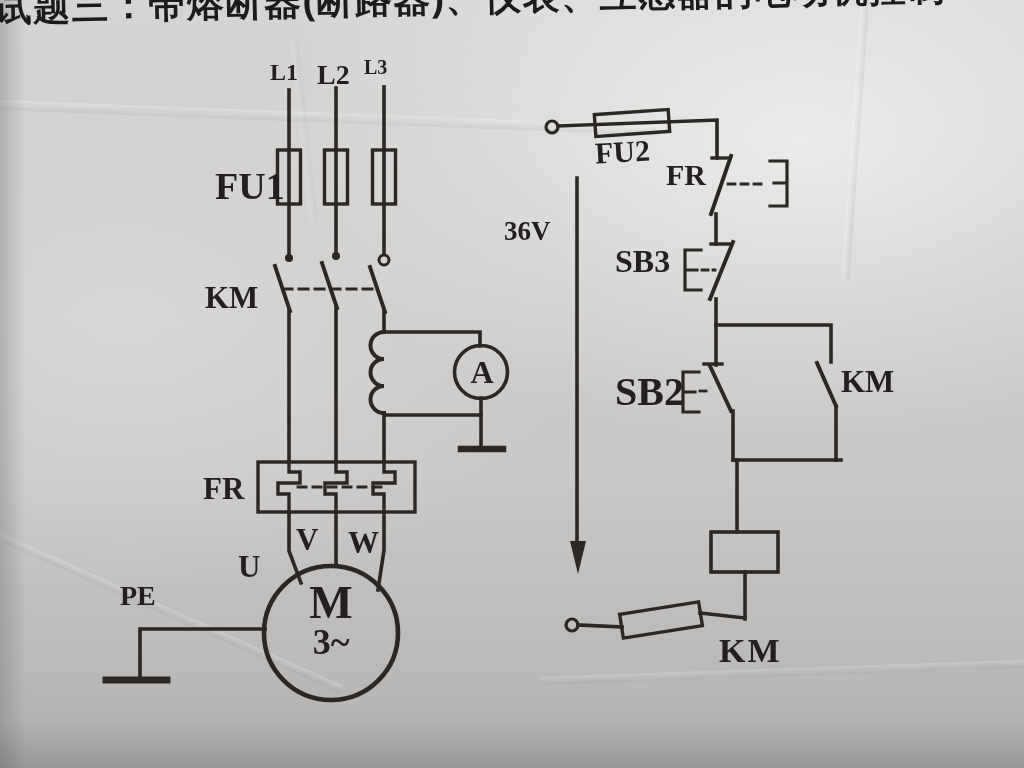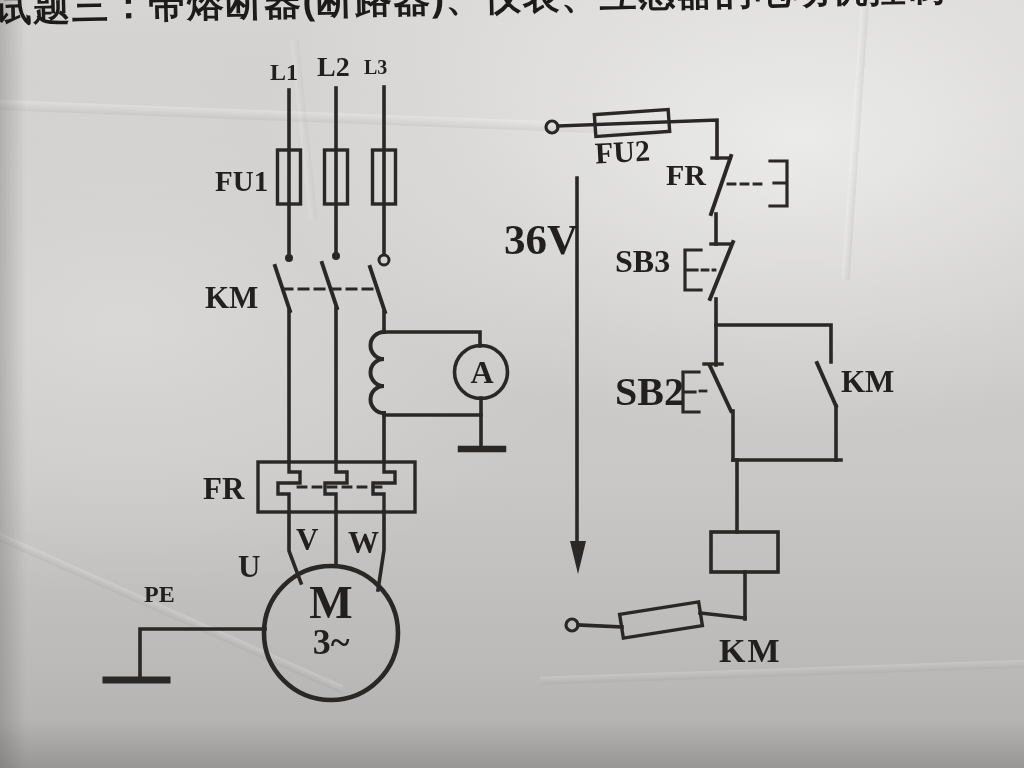--- a/index.html
+++ b/index.html
@@ -173,33 +173,33 @@
       <circle cx="572" cy="625" r="6" stroke-width="3.2"></circle>
     </g>
 
     <g>
       <path d="M577,178 V545"></path>
       <polygon points="578,574 570,541 586,541" fill="#2a2725" stroke="none"></polygon>
     </g>
   </svg>
 
   <div class="lbl" style="left:270px;top:60px;font-size:24px">L1</div>
-  <div class="lbl" style="left:317px;top:53px;font-size:28px">L2</div>
+  <div class="lbl" style="left:317px;top:61px;font-size:28px">L2</div>
   <div class="lbl" style="left:364px;top:57px;font-size:20px">L3</div>
-  <div class="lbl" style="left:215px;top:167px;font-size:29px">FU1</div>
+  <div class="lbl" style="left:215px;top:167px;font-size:38px">FU1</div>
   <div class="lbl" style="left:205px;top:282px;font-size:31px">KM</div>
   <div class="lbl" style="left:203px;top:473px;font-size:31px">FR</div>
   <div class="lbl ctr" style="left:482px;top:372px;font-size:32px">A</div>
   <div class="lbl" style="left:238px;top:551px;font-size:31px">U</div>
   <div class="lbl" style="left:296px;top:524px;font-size:31px">V</div>
   <div class="lbl" style="left:348px;top:527px;font-size:31px">W</div>
   <div class="lbl ctr" style="left:331px;top:603px;font-size:46px">M</div>
   <div class="lbl ctr" style="left:331px;top:642px;font-size:36px">3~</div>
-  <div class="lbl" style="left:144px;top:582px;font-size:24px">PE</div>
+  <div class="lbl" style="left:120px;top:582px;font-size:28px">PE</div>
 
   <div class="lbl" style="left:595px;top:137px;font-size:30px;transform:rotate(-3deg)">FU2</div>
-  <div class="lbl" style="left:504px;top:218px;font-size:43px">36V</div>
+  <div class="lbl" style="left:504px;top:218px;font-size:27px">36V</div>
   <div class="lbl" style="left:666px;top:160px;font-size:30px">FR</div>
   <div class="lbl" style="left:615px;top:245px;font-size:32px">SB3</div>
   <div class="lbl" style="left:615px;top:372px;font-size:40px">SB2</div>
   <div class="lbl" style="left:841px;top:366px;font-size:31px">KM</div>
   <div class="lbl" style="left:719px;top:634px;font-size:34px;letter-spacing:2px">KM</div>
 </div>
 
 </body></html>

